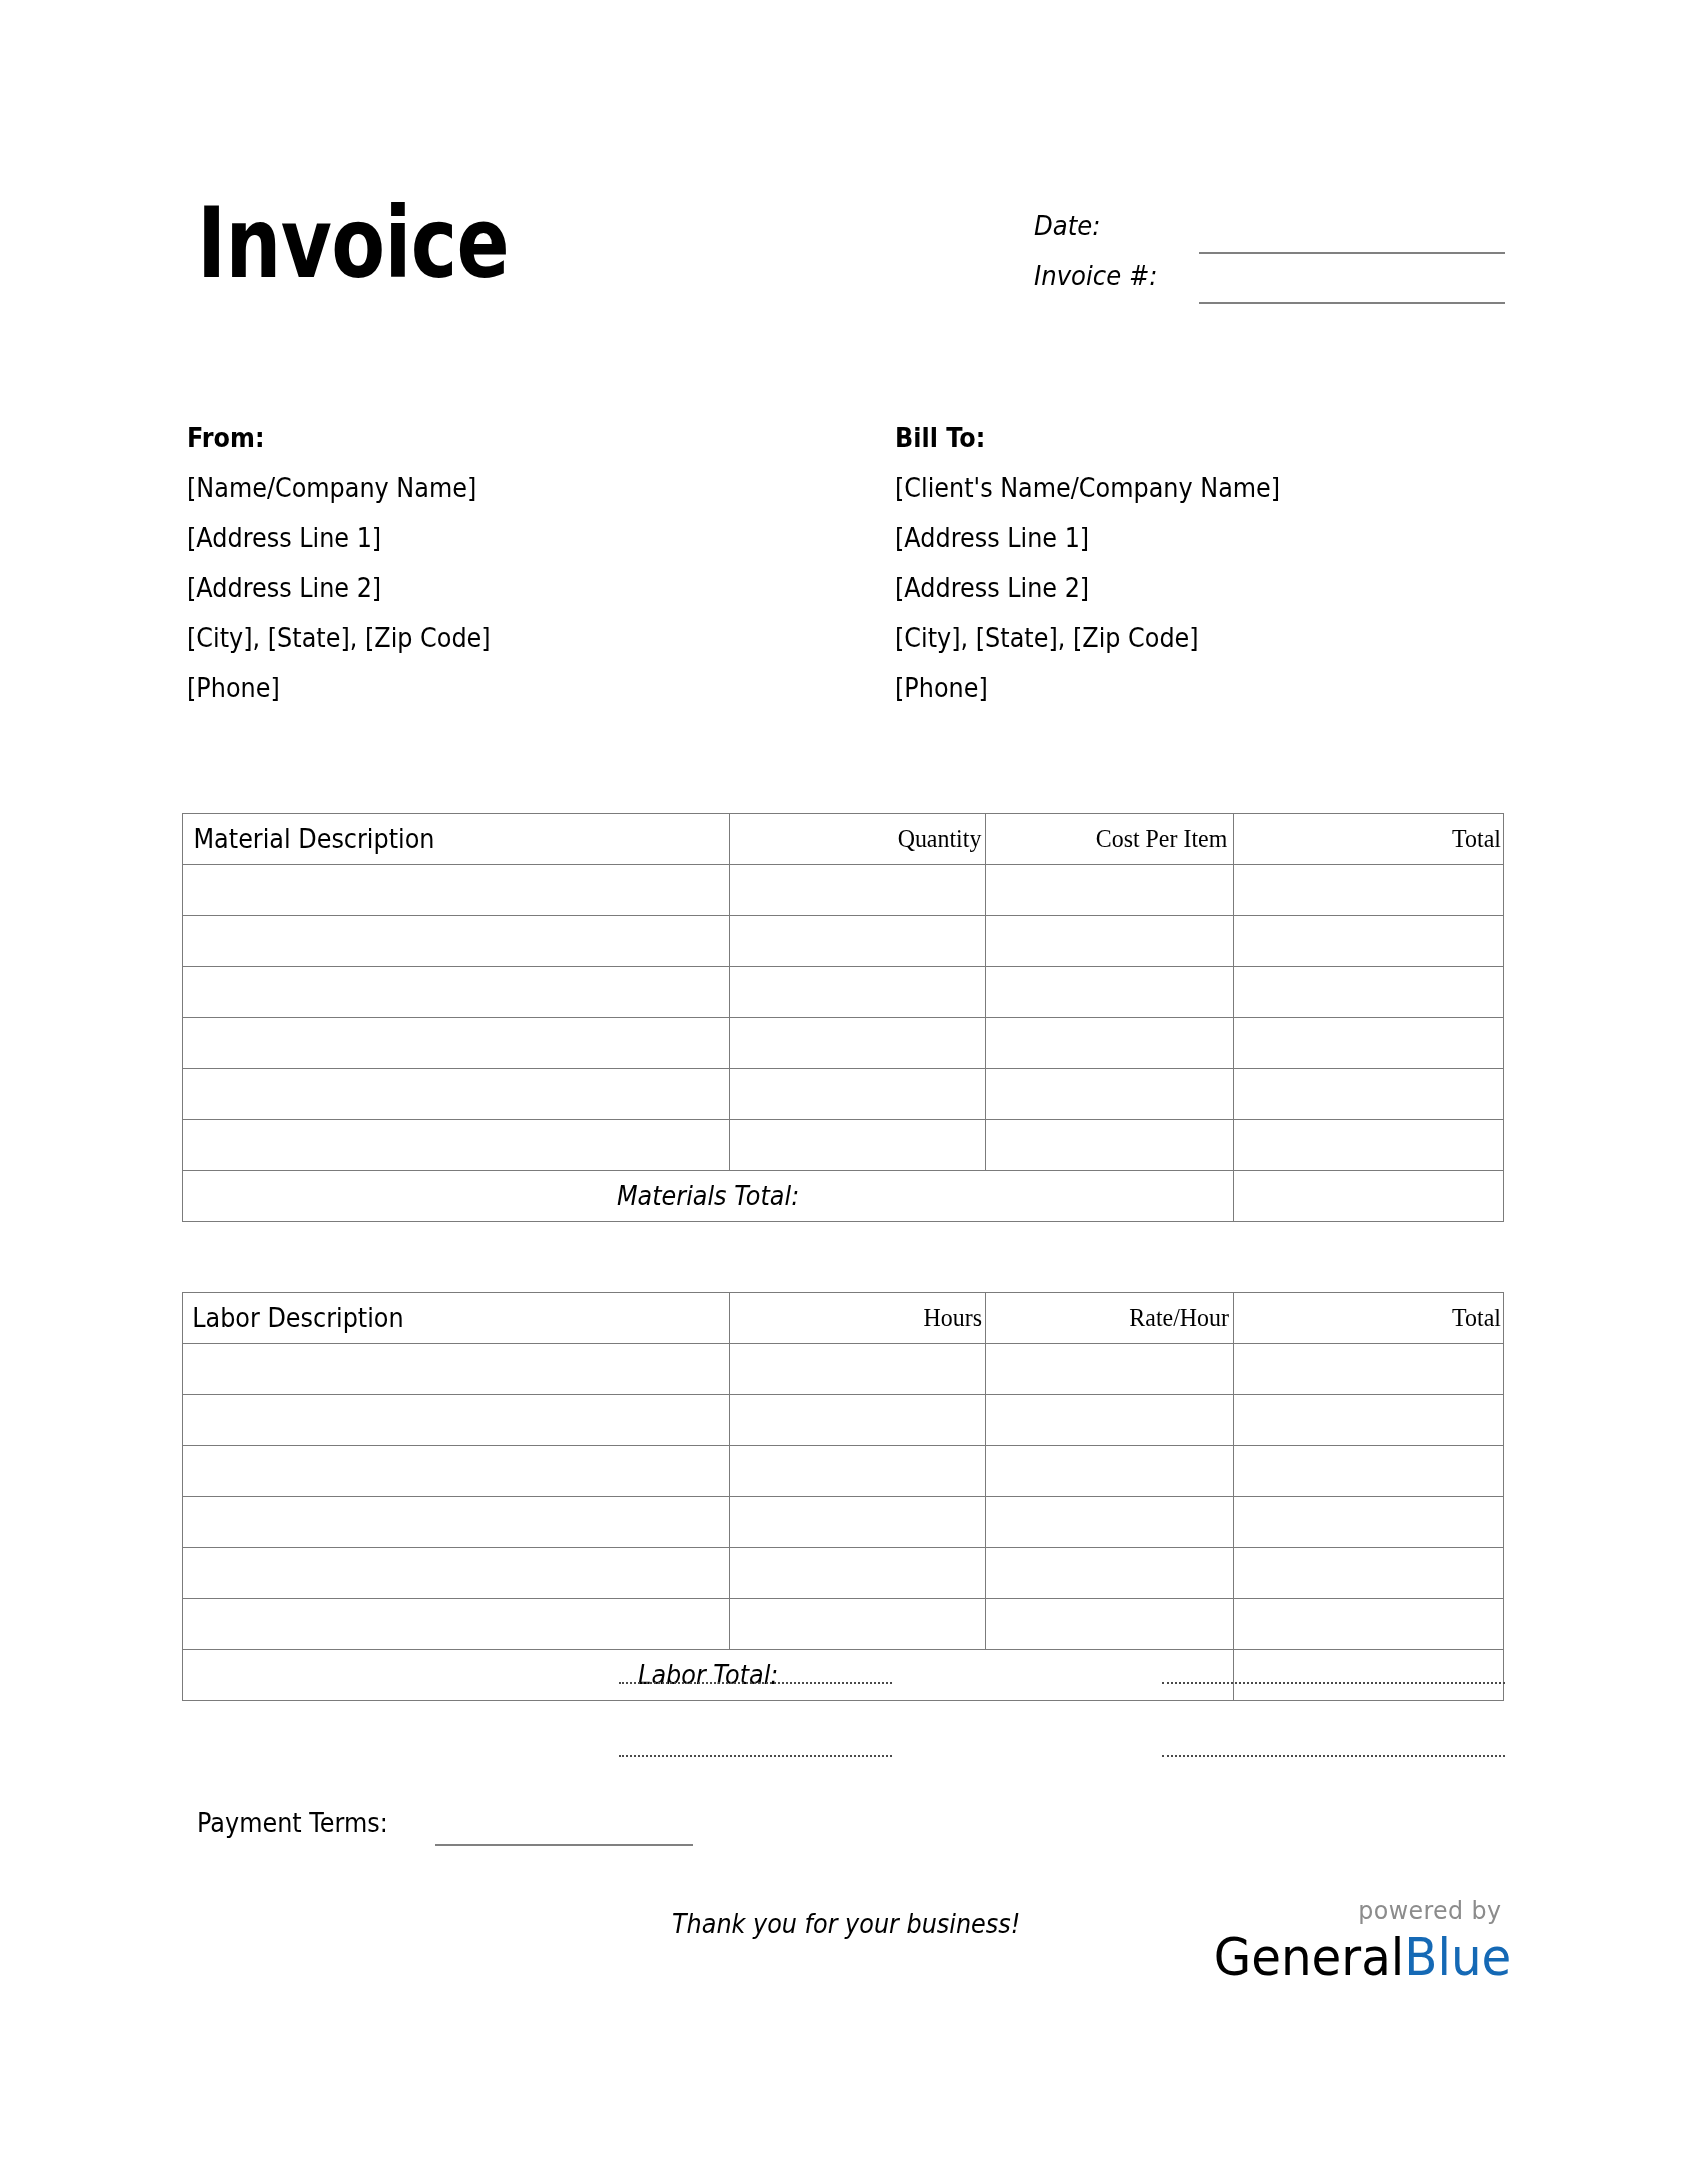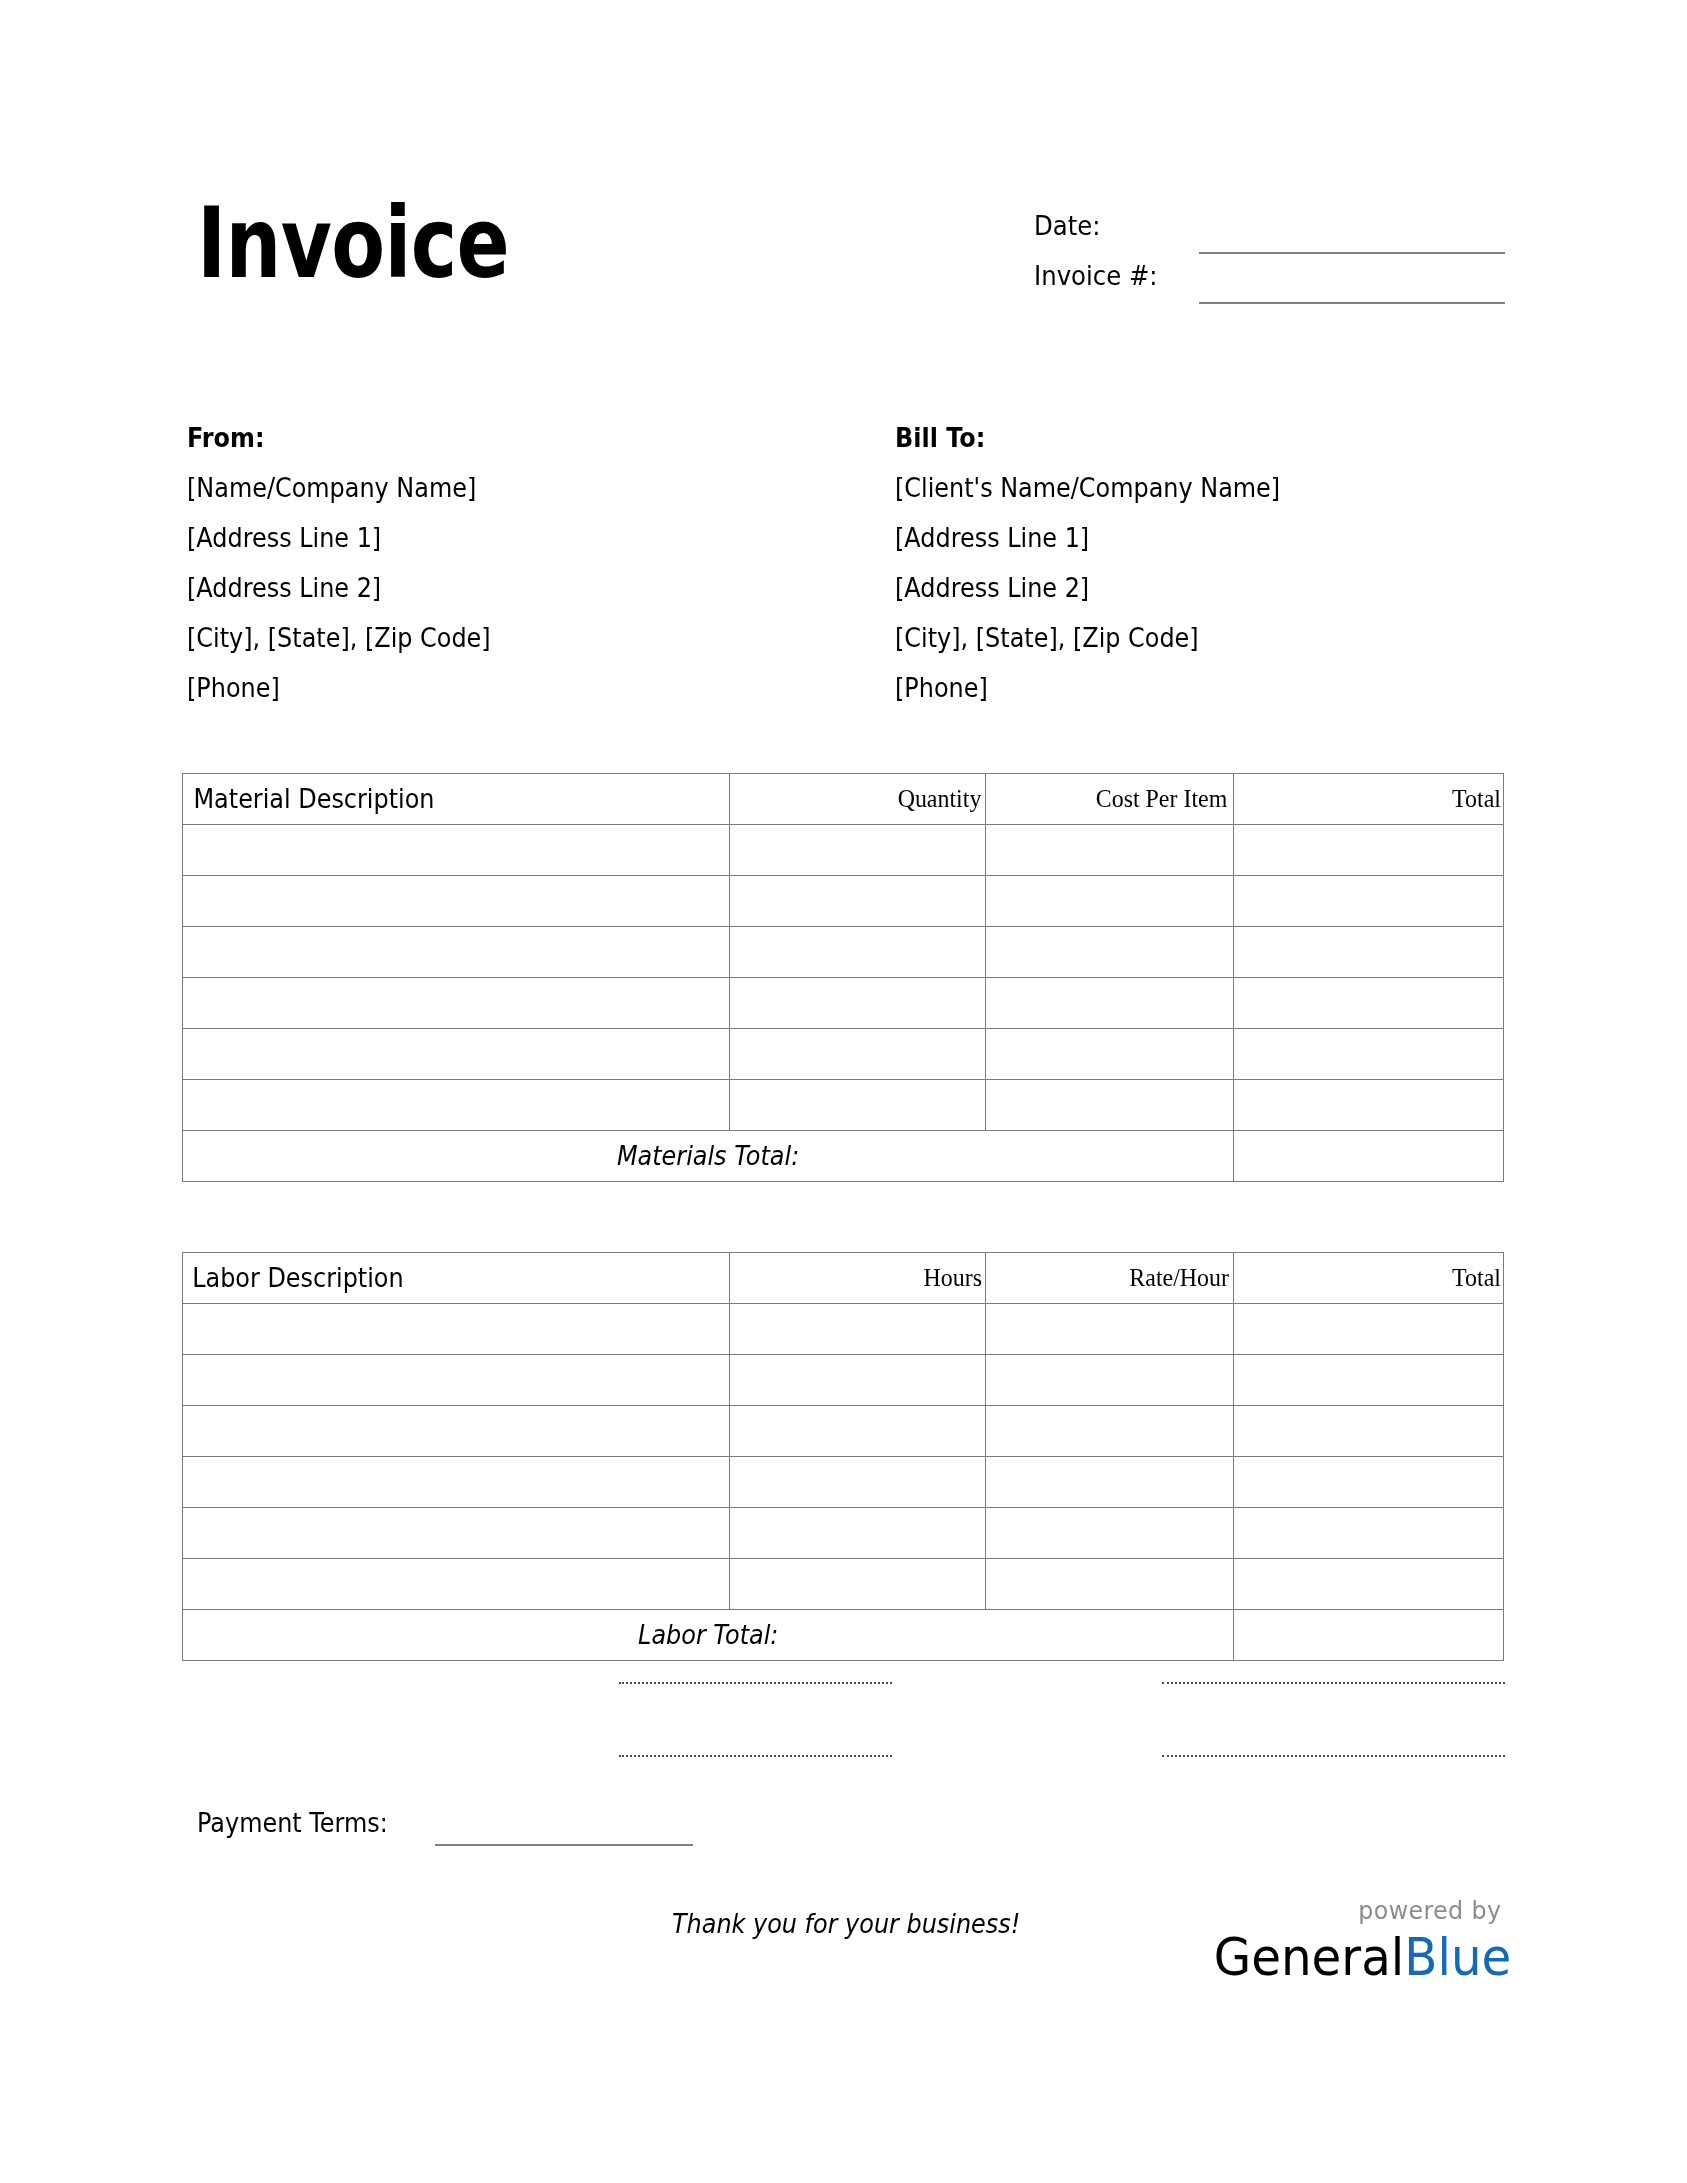--- a/index.html
+++ b/index.html
@@ -48,20 +48,21 @@
 
   .meta {
     position: absolute;
     right: 0;
     top: 23px;
     width: 471px;
   }
   .meta-row {
     position: relative;
     height: 50px;
+    font-style: italic;
   }
   .meta-label {
     position: absolute;
     left: 0;
     top: 0;
     width: 161px;
     text-align: left;
     font-size: 26.5px;
     line-height: 33px;
     transform: scaleX(0.92);
@@ -107,20 +108,21 @@
     white-space: nowrap;
   }
 
   
   .inv-table {
     position: absolute;
     left: 182px;
     width: 1130px;
     border-collapse: collapse;
     table-layout: fixed;
+    margin-top: 40px;
   }
   .inv-table.materials { top: 773px; }
   .inv-table.labor { top: 1252px; }
 
   .inv-table td, .inv-table th {
     border: 1.7px solid #7b7b7b;
     padding: 0;
     height: 50px;
     font-weight: normal;
     font-size: 26px;

